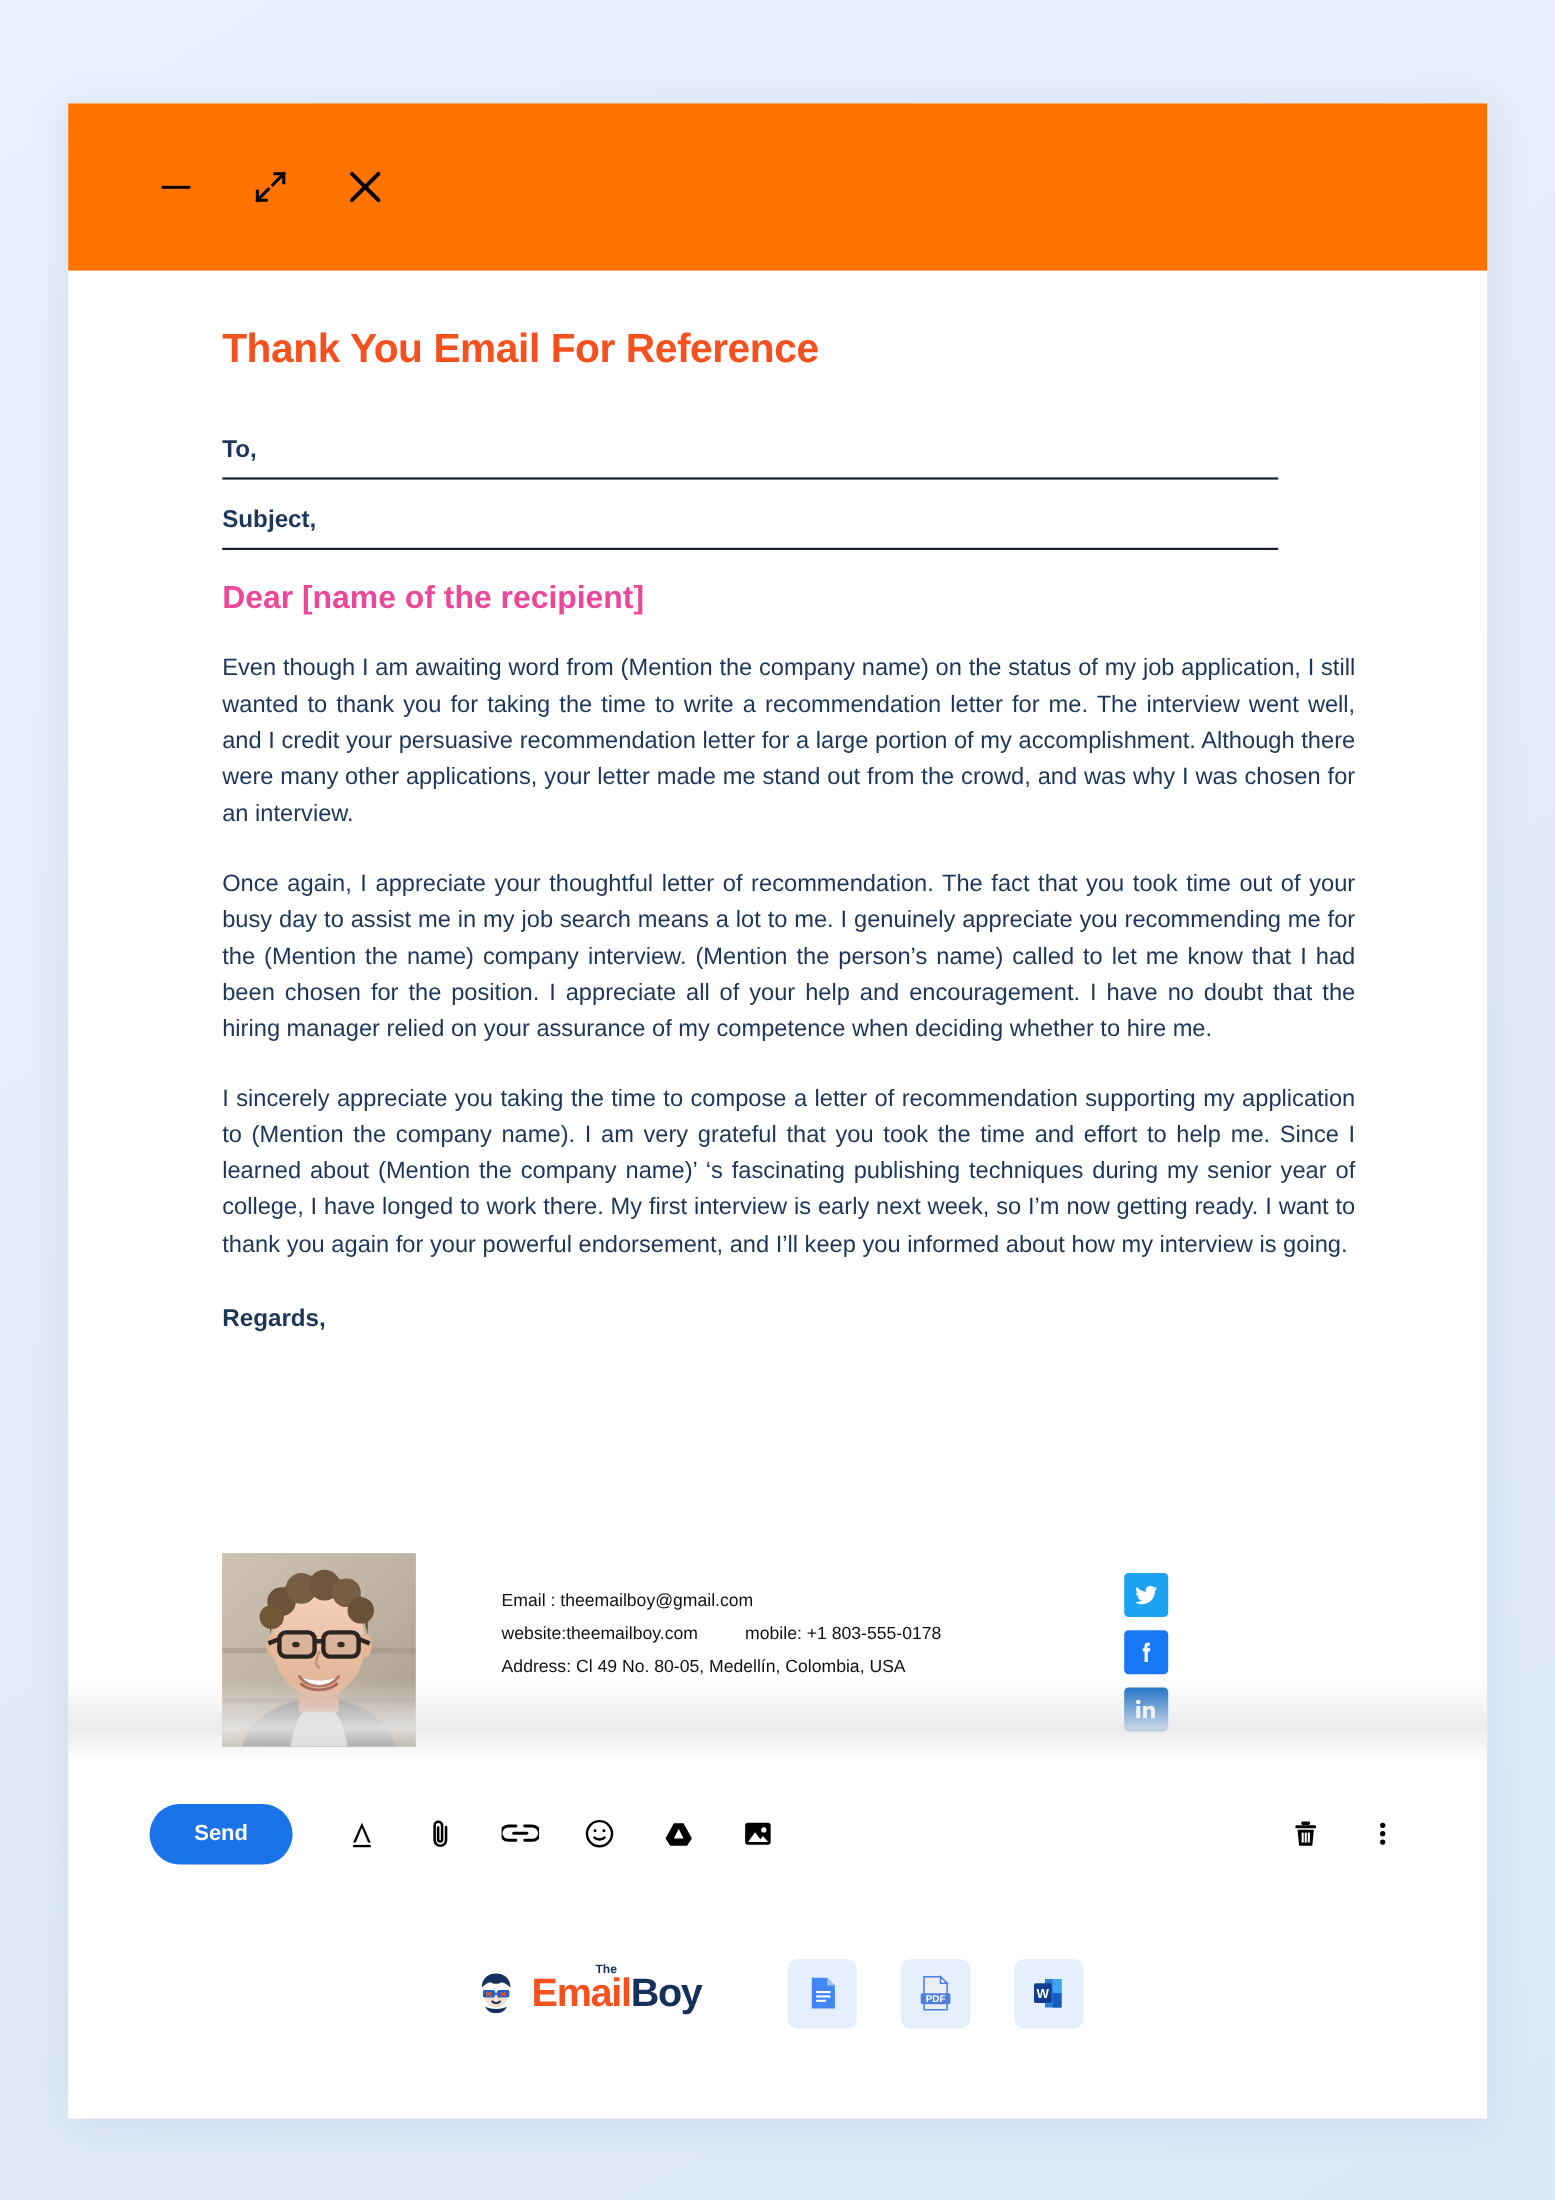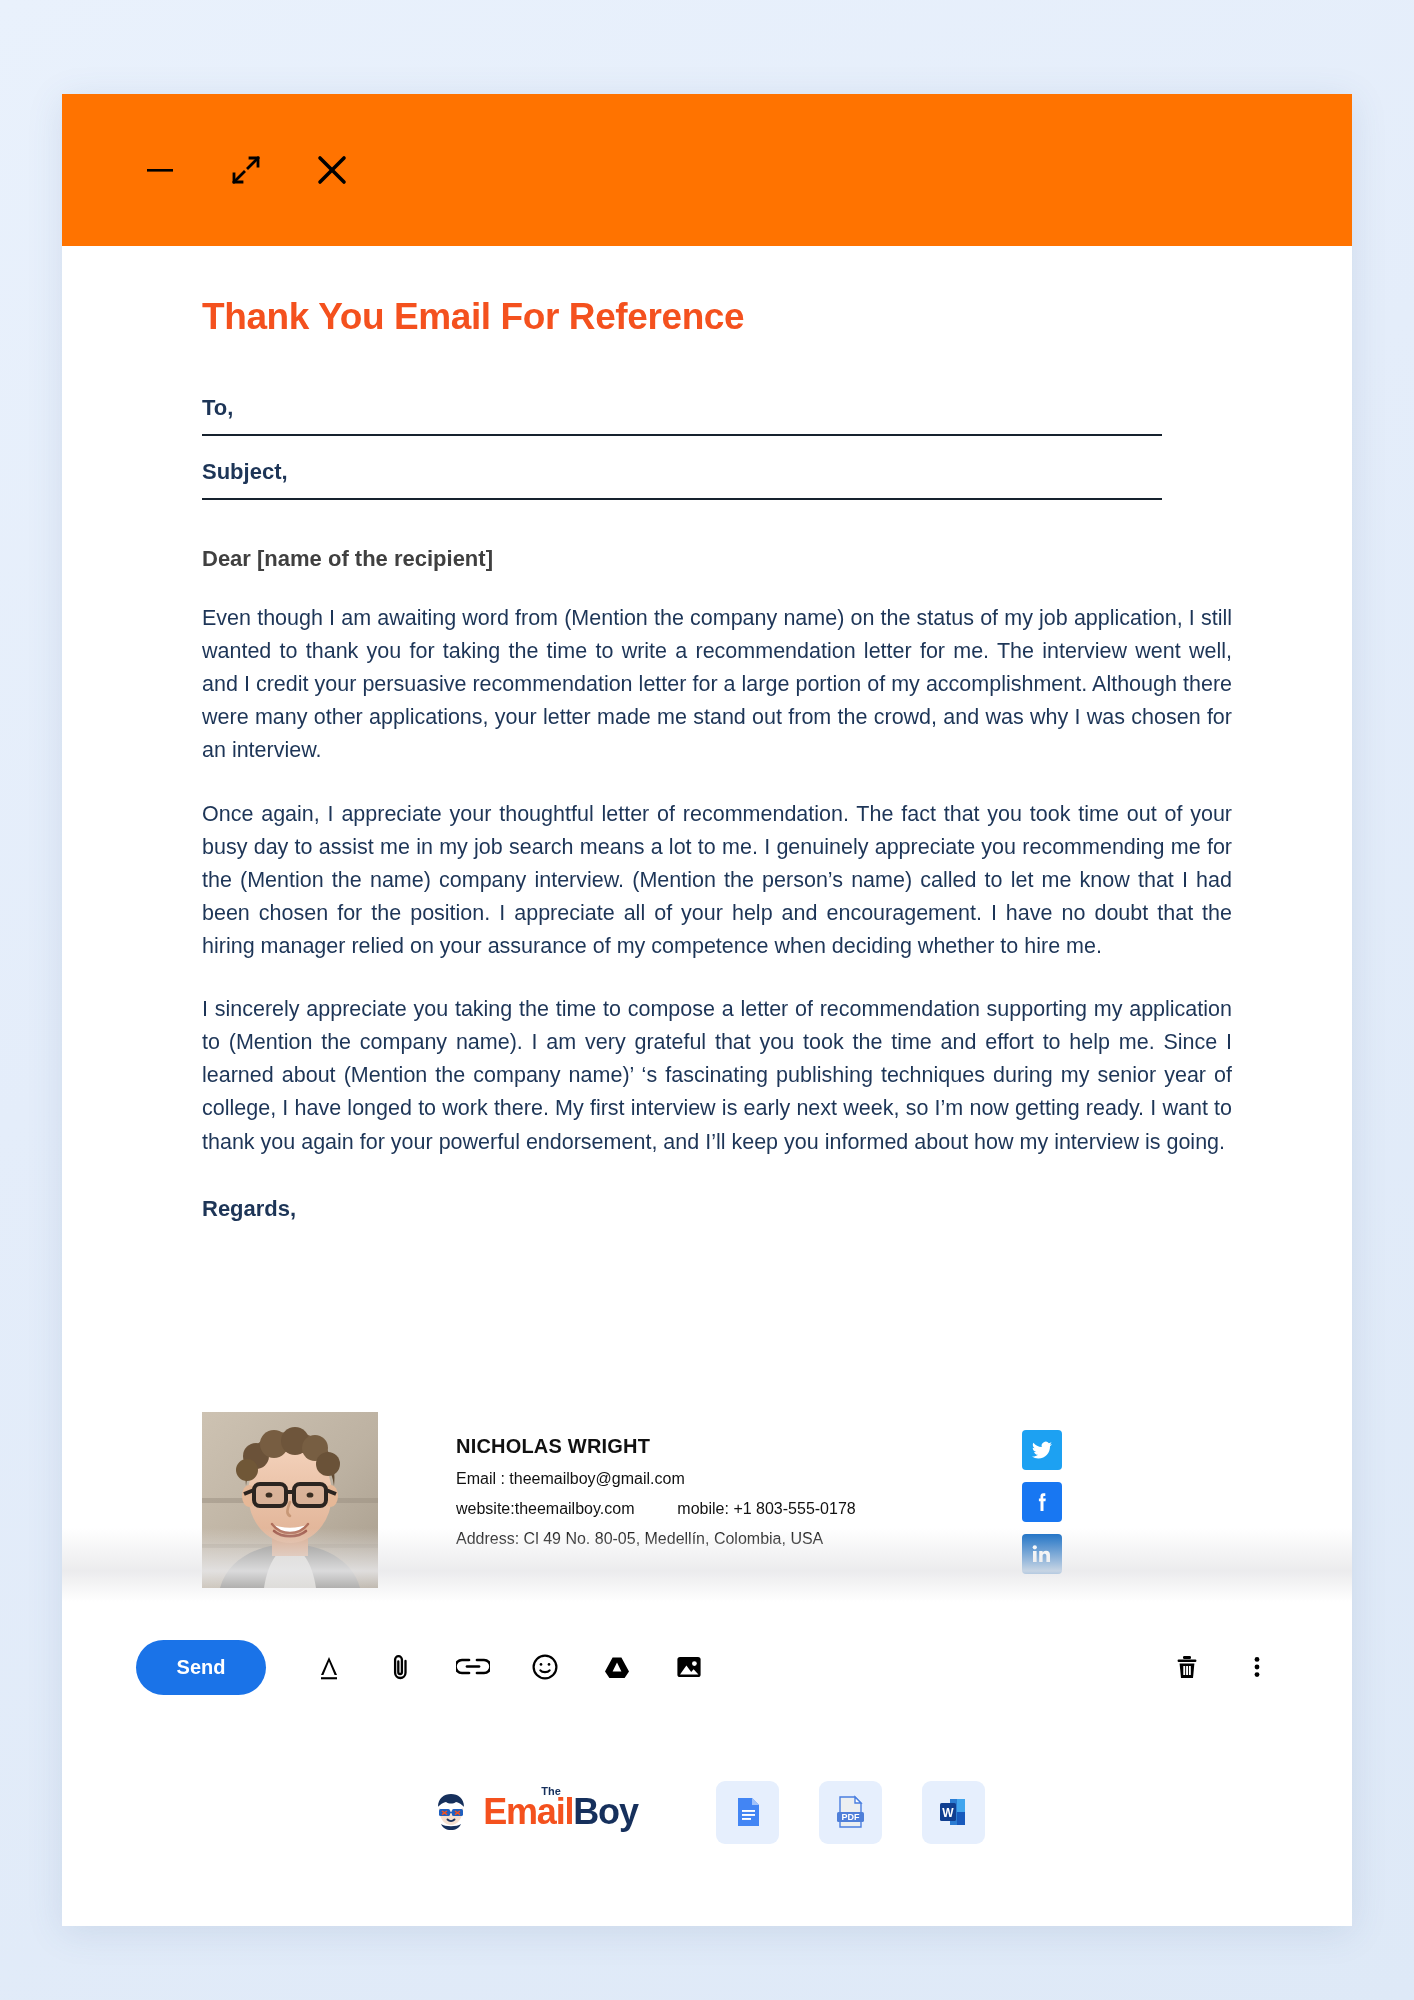--- a/index.html
+++ b/index.html
@@ -80,24 +80,24 @@
     padding-top: 10px;
   }
   .field-row + .field-row { margin-top: 13px; }
   .field-label {
     color: #1d3557;
     font-size: 22px;
     font-weight: bold;
   }
 
   .salutation {
-    margin-top: 46px;
+    margin-top: 28px;
     margin-left: 66px;
-    color: #404040;
-    font-size: 22px;
+    color: #ec4899;
+    font-size: 29px;
     font-weight: bold;
   }
 
   .paragraphs { margin-left: 66px; width: 1030px; }
   .para {
     margin-top: 30px;
     color: #1d3557;
     font-size: 21.5px;
     line-height: 1.54;
     text-align: justify;
@@ -384,21 +384,20 @@
 
         <path d="M88 90 C85 98 84 102 88 104" stroke="#c89877" stroke-width="2.6" fill="none" stroke-linecap="round"></path>
 
         <path d="M70 112 C79 123 97 123 106 112 C97 117 79 117 70 112 Z" fill="#ffffff"></path>
         <path d="M70 112 C79 124 97 124 106 112" stroke="#b1705c" stroke-width="2.4" fill="none" stroke-linecap="round"></path>
         <path d="M72 119 C80 126 96 126 104 119" stroke="#a05a4b" stroke-width="2.6" fill="none" stroke-linecap="round"></path>
       </svg>
     </div>
 
     <div class="sig-details">
-      <div class="sig-name">NICHOLAS WRIGHT</div>
       <div class="sig-line">Email : theemailboy@gmail.com</div>
       <div class="sig-line">
         <span>website:theemailboy.com</span>
         <span class="gap"></span>
         <span>mobile: +1 803-555-0178</span>
       </div>
       <div class="sig-line">Address: Cl 49 No. 80-05, Medellín, Colombia, USA</div>
     </div>
 
     <div class="socials">

